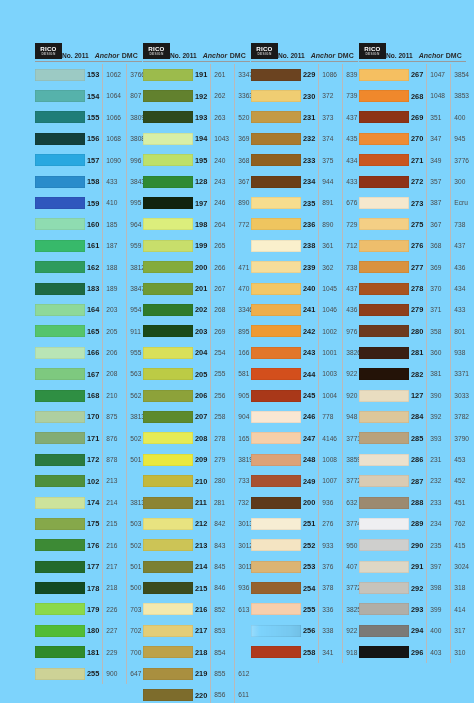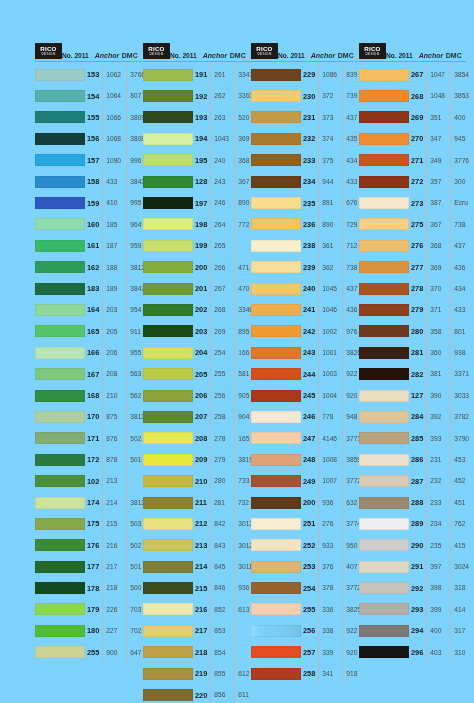--- a/index.html
+++ b/index.html
@@ -381,20 +381,28 @@
 
   <div class="row">
     <div class="sw-wrap">
       <div class="sw" style="background: rgb(82, 188, 54);"></div>
     </div>
     <div class="num">180</div>
     <div class="anchor">227</div>
     <div class="dmc">702</div>
   </div>
 
+  <div class="row">
+    <div class="sw-wrap">
+      <div class="sw" style="background: rgb(47, 138, 42);"></div>
+    </div>
+    <div class="num">181</div>
+    <div class="anchor">229</div>
+    <div class="dmc">700</div>
+  </div>
 
   <div class="row">
     <div class="sw-wrap">
       <div class="sw" style="background: rgb(205, 210, 150);"></div>
     </div>
     <div class="num">255</div>
     <div class="anchor">900</div>
     <div class="dmc">647</div>
   </div>
 
@@ -935,28 +943,20 @@
 
   <div class="row">
     <div class="sw-wrap">
       <div class="sw"></div>
     </div>
     <div class="num">256</div>
     <div class="anchor">338</div>
     <div class="dmc">922</div>
   </div>
 
-  <div class="row">
-    <div class="sw-wrap">
-      <div class="sw" style="background: rgb(226, 76, 30);"></div>
-    </div>
-    <div class="num">257</div>
-    <div class="anchor">339</div>
-    <div class="dmc">920</div>
-  </div>
 
   <div class="row">
     <div class="sw-wrap">
       <div class="sw" style="background: rgb(176, 58, 29);"></div>
     </div>
     <div class="num">258</div>
     <div class="anchor">341</div>
     <div class="dmc">918</div>
   </div>
 

